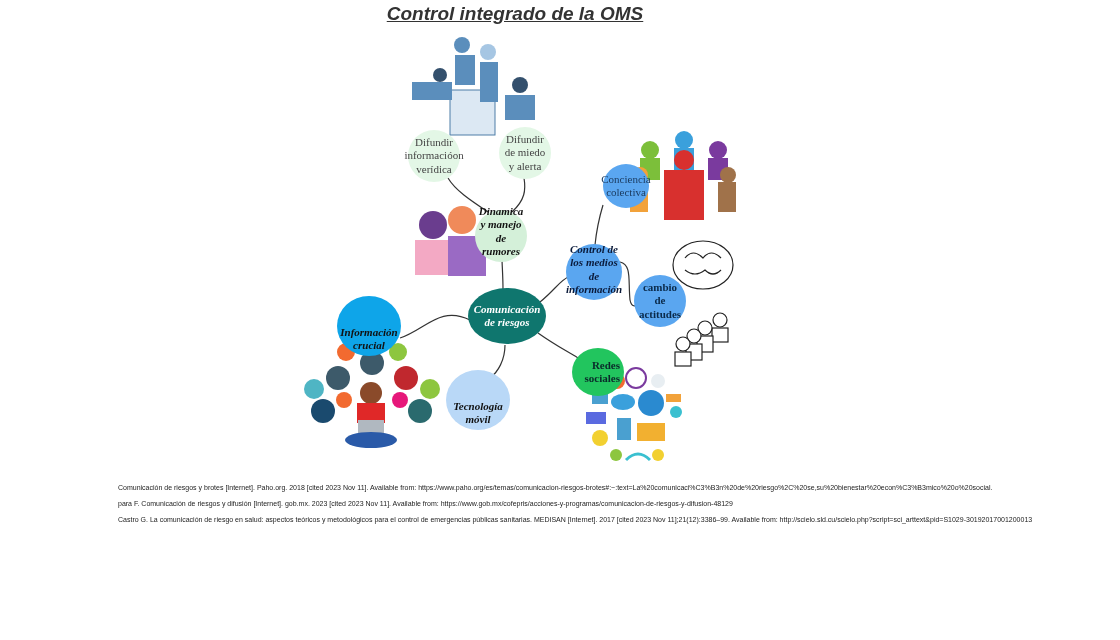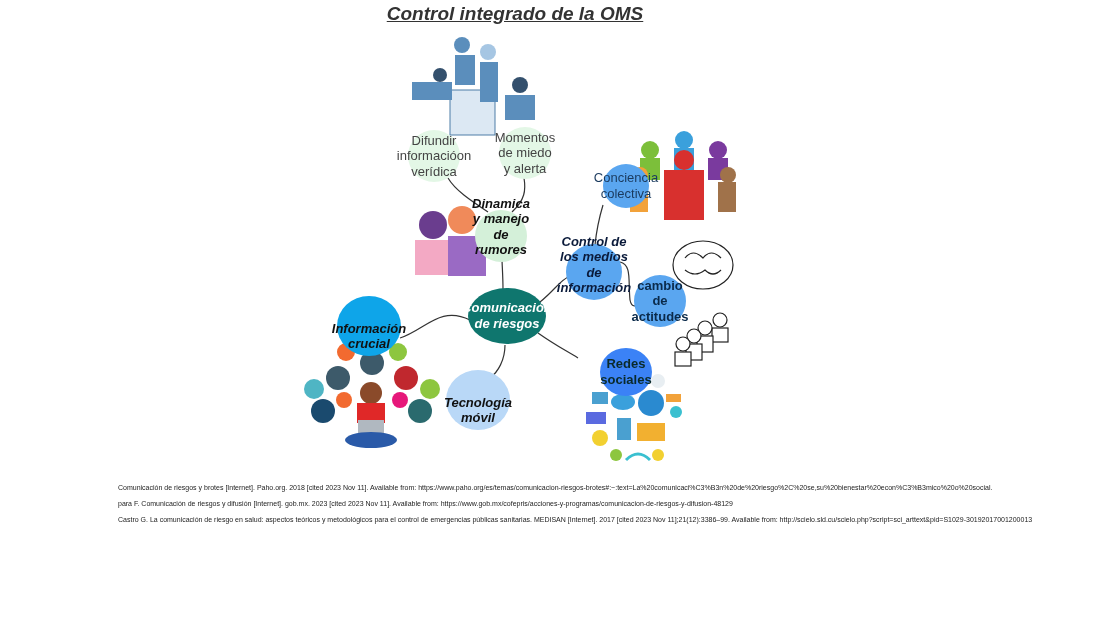--- a/index.html
+++ b/index.html
@@ -1,19 +1,19 @@
 <!DOCTYPE html>
 <html><head>
 <meta charset="utf-8">
 <style>
   html, body { margin:0; padding:0; background:#ffffff; }
   body { width:1120px; height:640px; position:relative; overflow:hidden; font-family:"Liberation Sans", sans-serif; }
   .title { position:absolute; left:0; width:1030px; top:3px; text-align:center; font-size:19px; font-weight:bold; font-style:italic; text-decoration:underline; color:#333; }
   svg.map { position:absolute; left:0; top:0; }
-  .node { position:absolute; border-radius:50%; display:flex; align-items:center; justify-content:center; text-align:center; font-size:13px; line-height:1.2; box-sizing:border-box; padding:4px; }
+  .node { position:absolute; border-radius:50%; display:flex; align-items:center; justify-content:center; text-align:center; font-size:11px; line-height:1.2; box-sizing:border-box; padding:4px;font-family:Liberation Serif, serif; }
   .node span { display:block; }
   .bold-it { font-weight:bold; font-style:italic;align-items:flex-end; }
   .refs { position:absolute; left:118px; top:484px; font-size:7px; color:#222; }
   .ref { height:16px; white-space:nowrap; }
 </style>
 </head>
 <body>
 
 <div class="title">Control integrado de la OMS</div>
 
@@ -111,21 +111,21 @@
     <circle cx="616" cy="455" r="6" fill="#8dc63f"></circle>
     <path d="M626,460 q12,-12 24,0" stroke="#3ac0d0" stroke-width="3" fill="none"></path>
     <circle cx="658" cy="455" r="6" fill="#f2d030"></circle>
   </g>
 </svg>
 
 <div class="node" style="left:408px;top:130px;width:52px;height:52px;background:#e3f7e6;color:#444;">
   <span>Difundir informacióon verídica</span>
 </div>
 <div class="node" style="left:499px;top:127px;width:52px;height:52px;background:#e3f7e6;color:#444;">
-  <span>Momentos de miedo y alerta</span>
+  <span>Difundir de miedo y alerta</span>
 </div>
 <div class="node bold-it" style="left:475px;top:210px;width:52px;height:52px;background:#d4f0d9;color:#111;">
   <span>Dinamica y manejo de rumores</span>
 </div>
 <div class="node" style="left:582px;top:164px;width:46px;height:44px;background:#5aa6f0;color:#1a3a5e;margin-left:21px;">
   <span>Conciencia colectiva</span>
 </div>
 <div class="node bold-it" style="left:566px;top:244px;width:56px;height:56px;background:#5aa6f0;color:#0a1a3a;">
   <span>Control de los medios de información</span>
 </div>
@@ -134,21 +134,21 @@
 </div>
 <div class="node" style="left:468px;top:288px;width:78px;height:56px;background:#0f766e;color:#ffffff;font-weight:bold;font-style:italic;justify-content:center;">
   <span>Comunicación de riesgos</span>
 </div>
 <div class="node bold-it" style="left:337px;top:296px;width:64px;height:60px;background:#0ea5e9;color:#111;">
   <span>Información crucial</span>
 </div>
 <div class="node bold-it" style="left:446px;top:370px;width:64px;height:60px;background:#b9d8f7;color:#111;">
   <span>Tecnología móvil</span>
 </div>
-<div class="node" style="left:600px;top:348px;width:52px;height:48px;background:#3b82f6;color:#0a2a2a;font-weight:bold;">
+<div class="node" style="left:572px;top:348px;width:52px;height:48px;background:#22c55e;color:#0a2a2a;font-weight:bold;text-align:right;">
   <span>Redes sociales</span>
 </div>
 
 <div class="refs">
   <div class="ref">Comunicación de riesgos y brotes [Internet]. Paho.org. 2018 [cited 2023 Nov 11]. Available from: https://www.paho.org/es/temas/comunicacion-riesgos-brotes#:~:text=La%20comunicaci%C3%B3n%20de%20riesgo%2C%20se,su%20bienestar%20econ%C3%B3mico%20o%20social.</div>
   <div class="ref">para F. Comunicación de riesgos y difusión [Internet]. gob.mx. 2023 [cited 2023 Nov 11]. Available from: https://www.gob.mx/cofepris/acciones-y-programas/comunicacion-de-riesgos-y-difusion-48129</div>
   <div class="ref">Castro G. La comunicación de riesgo en salud: aspectos teóricos y metodológicos para el control de emergencias públicas sanitarias. MEDISAN [Internet]. 2017 [cited 2023 Nov 11];21(12):3386–99. Available from: http://scielo.sld.cu/scielo.php?script=sci_arttext&amp;pid=S1029-30192017001200013</div>
 </div>
 
 </body></html>

